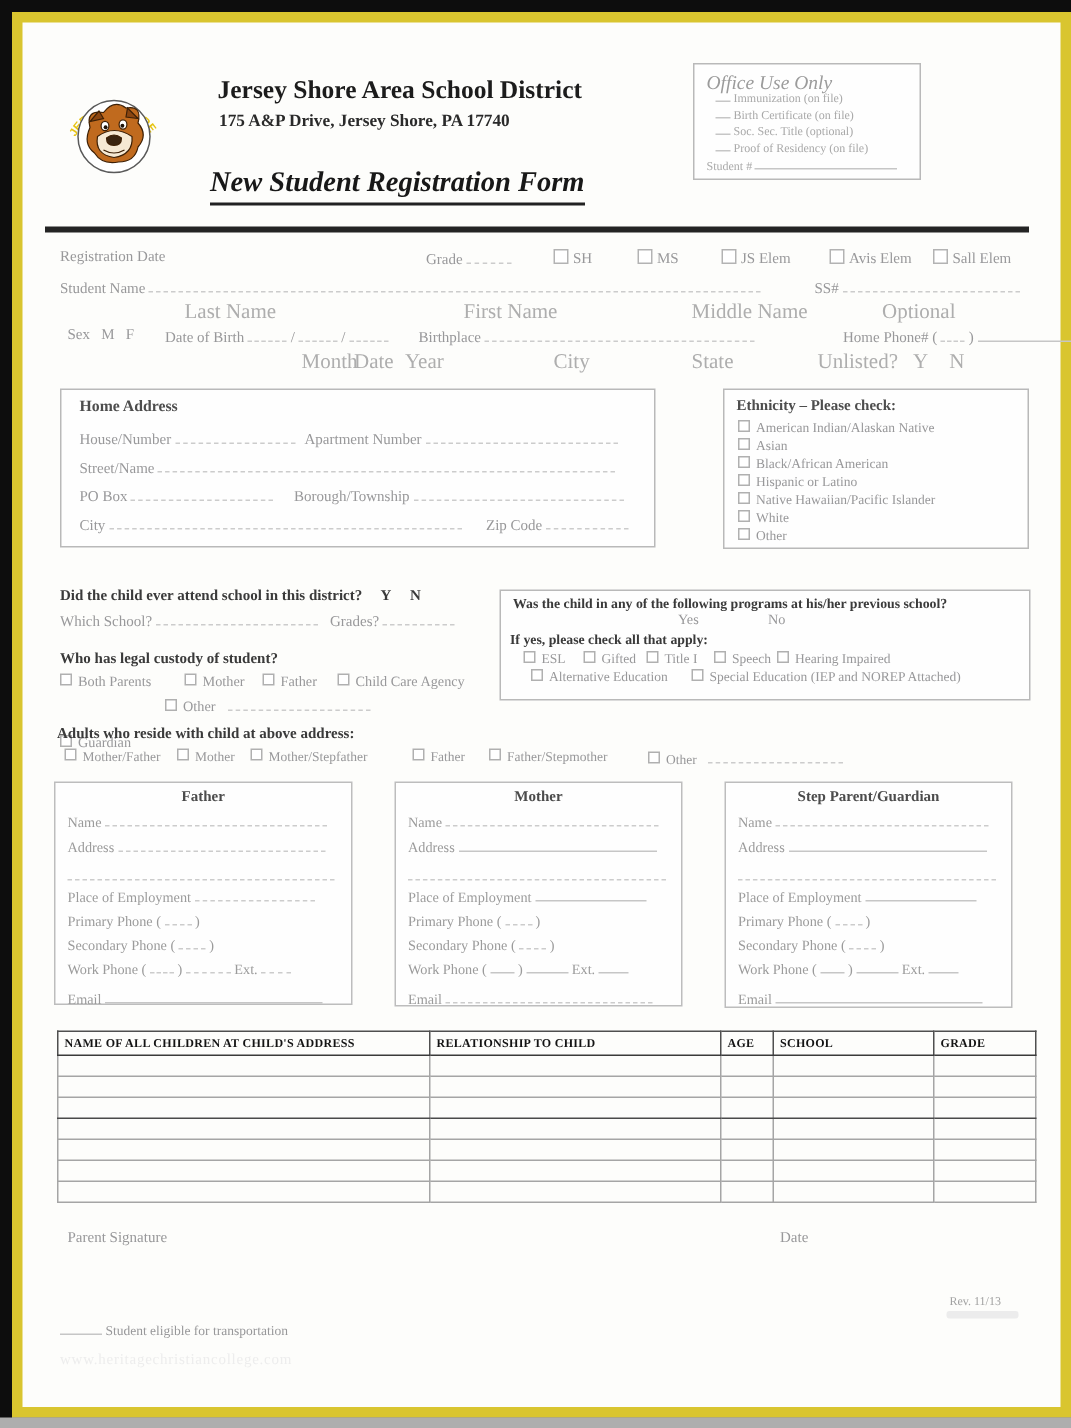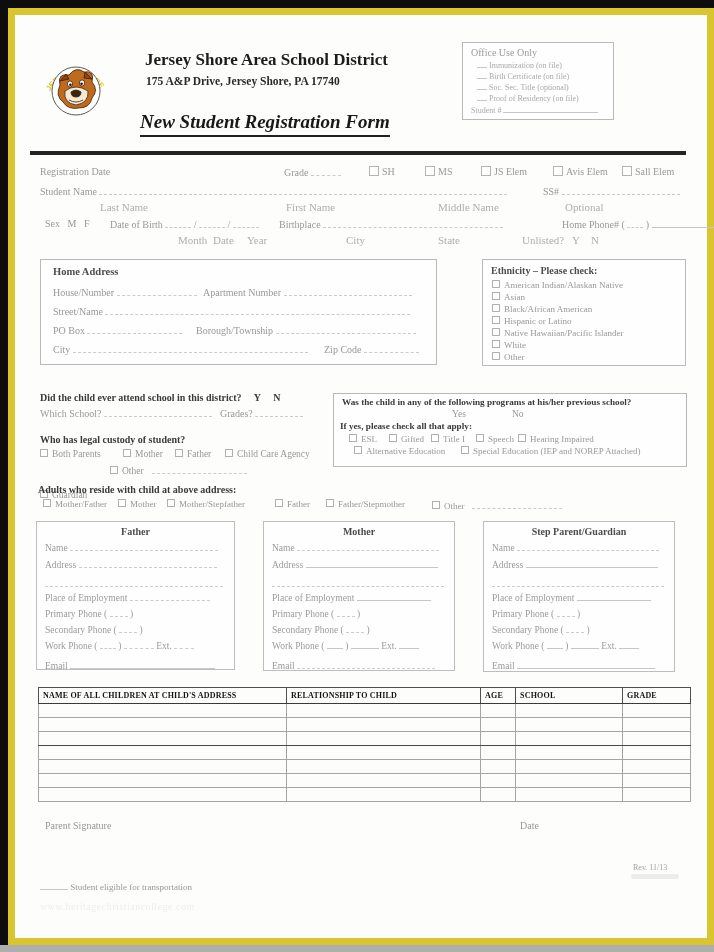--- a/index.html
+++ b/index.html
@@ -3,34 +3,34 @@
 <meta charset="utf-8">
 <style>
   html,body{margin:0;padding:0;background:#0d0d0d;}
   .stage{position:relative;width:714px;height:952px;background:#0d0d0d;overflow:hidden;
          font-family:"Liberation Serif","DejaVu Serif",serif;}
   .paper{position:absolute;left:8px;top:8px;width:692px;height:923px;background:#fdfdfb;
          border:7px solid #d9c52f;}
   .gray-strip{position:absolute;left:0;top:945px;width:714px;height:7px;background:#aeaeae;}
   .a{position:absolute;white-space:nowrap;}
   .lbl{font-size:10px;color:#98989a;}
-  .sub{font-size:11px;color:#aeaeae;}
+  .sub{font-size:14px;color:#aeaeae;margin-left:23px;}
   .b{font-weight:bold;color:#4d4d4d;}
   .bd{font-weight:bold;color:#3a3a3a;}
   .bl{display:inline-block;border-bottom:1px dashed #ccc;height:9px;vertical-align:baseline;}
   .bls{display:inline-block;border-bottom:1px solid #c6c6c6;height:9px;vertical-align:baseline;}
   .cb{display:inline-block;width:8px;height:8px;border:1px solid #b3b3b3;background:#fff;vertical-align:-1px;margin-right:3px;}
   .cbs{display:inline-block;width:6px;height:6px;border:1px solid #b0b0b0;background:#fff;vertical-align:0;margin-right:4px;}
   .box{position:absolute;border:1px solid #b9b9b9;background:#fefefe;}
   .district-title{font-size:17px;font-weight:bold;color:#1c1c1c;}
   .district-addr{font-size:11.5px;font-weight:bold;color:#2a2a2a;}
   .form-title{font-size:19px;font-weight:bold;font-style:italic;color:#181818;
               border-bottom:2.5px solid #222;padding-bottom:2px;}
   .office{font-size:8px;color:#a9a9a9;}
-  .office .ttl{font-size:10px;color:#9b9b9b;}
+  .office .ttl{font-size:13px;color:#9b9b9b;font-style:italic;}
   .formbadge-lbl{font-size:14px;font-weight:bold;color:#1f1f1f;}
   .formbadge-num{font-size:46px;font-weight:bold;color:#161616;line-height:1;}
   .rule{position:absolute;background:#242424;}
   .pbox{position:absolute;border:1px solid #bdbdbd;background:#fefefe;}
   .pbox .ttl{position:absolute;left:0;right:0;top:4px;text-align:center;
              font-weight:bold;font-size:10px;color:#4c4c4c;}
   .prow{position:absolute;left:8px;font-size:9.5px;color:#9b9b9b;white-space:nowrap;}
   table.kids{position:absolute;left:23px;top:672px;width:652px;border-collapse:collapse;table-layout:fixed;}
   table.kids th{border:1px solid #4f4f4f;border-bottom:1.6px solid #3a3a3a;font-size:8px;
                 font-weight:bold;color:#141414;text-align:left;padding:2px 4px;height:11px;

